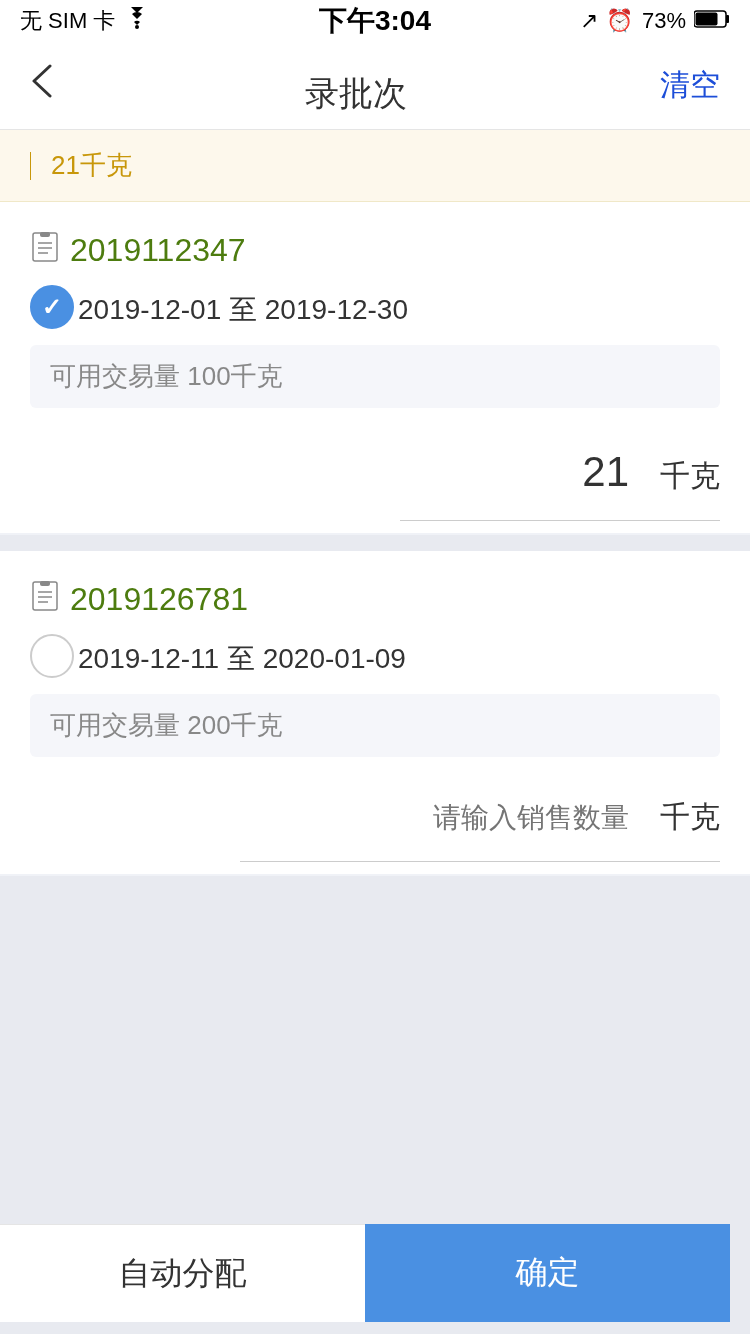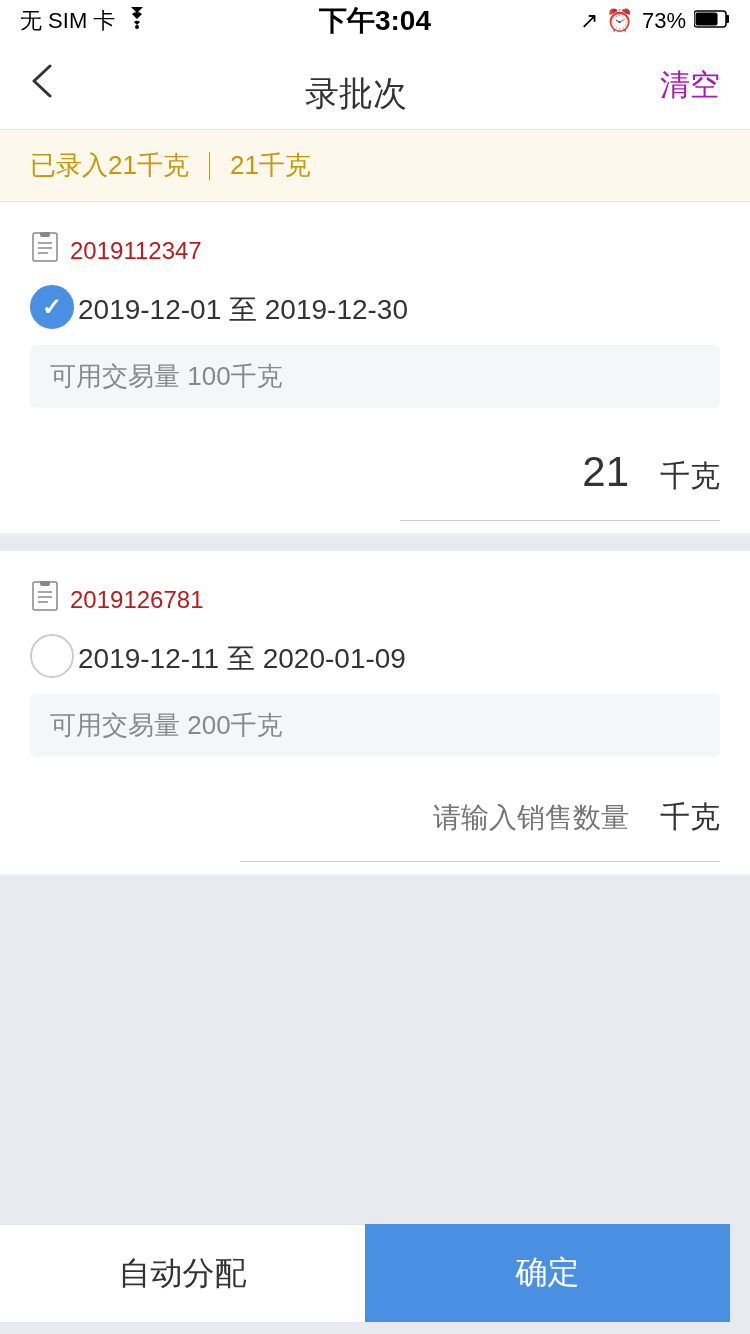--- a/index.html
+++ b/index.html
@@ -62,21 +62,21 @@
       cursor: pointer;
     }
     .nav-title {
       font-size: 34px;
       font-weight: 500;
       color: #333;
       margin-top: 16px;
     }
     .nav-action {
       font-size: 30px;
-      color: #a21caf;
+      color: #1d4ed8;
     }
 
     
     .info-banner {
       background: #fdf8ec;
       padding: 18px 30px;
       display: flex;
       align-items: center;
       gap: 20px;
       border-bottom: 1px solid #f0e8c8;
@@ -102,23 +102,23 @@
       display: flex;
       align-items: center;
       gap: 10px;
       margin-bottom: 16px;
     }
     .batch-icon {
       font-size: 30px;
       color: #666;
     }
     .batch-id {
-      font-size: 24px;
+      font-size: 32px;
       font-weight: 500;
-      color: #b91c1c;
+      color: #4d7c0f;
     }
 
     .batch-date-row {
       display: flex;
       align-items: flex-end;
       gap: 4px;
       margin-bottom: 16px;
     }
     .radio-circle {
       width: 44px;
@@ -249,21 +249,20 @@
   <span class="nav-back">
     <svg width="22" height="38" viewBox="0 0 22 38">
       <polyline points="20,4 4,19 20,34" fill="none" stroke="#333" stroke-width="3" stroke-linecap="round" stroke-linejoin="round"></polyline>
     </svg>
   </span>
   <span class="nav-title">录批次</span>
   <span class="nav-action">清空</span>
 </div>
 
 <div class="info-banner">
-  <span class="info-text">已录入21千克</span>
   <div class="info-divider"></div>
   <span class="info-text">21千克</span>
 </div>
 
 <div class="card-section">
   <div class="batch-header">
     <span class="batch-icon">
       <svg width="30" height="30" viewBox="0 0 30 30">
         <rect x="3" y="1" width="24" height="28" rx="2" fill="none" stroke="#888" stroke-width="1.5"></rect>
         <rect x="10" y="0" width="10" height="5" rx="2" fill="#888"></rect>

